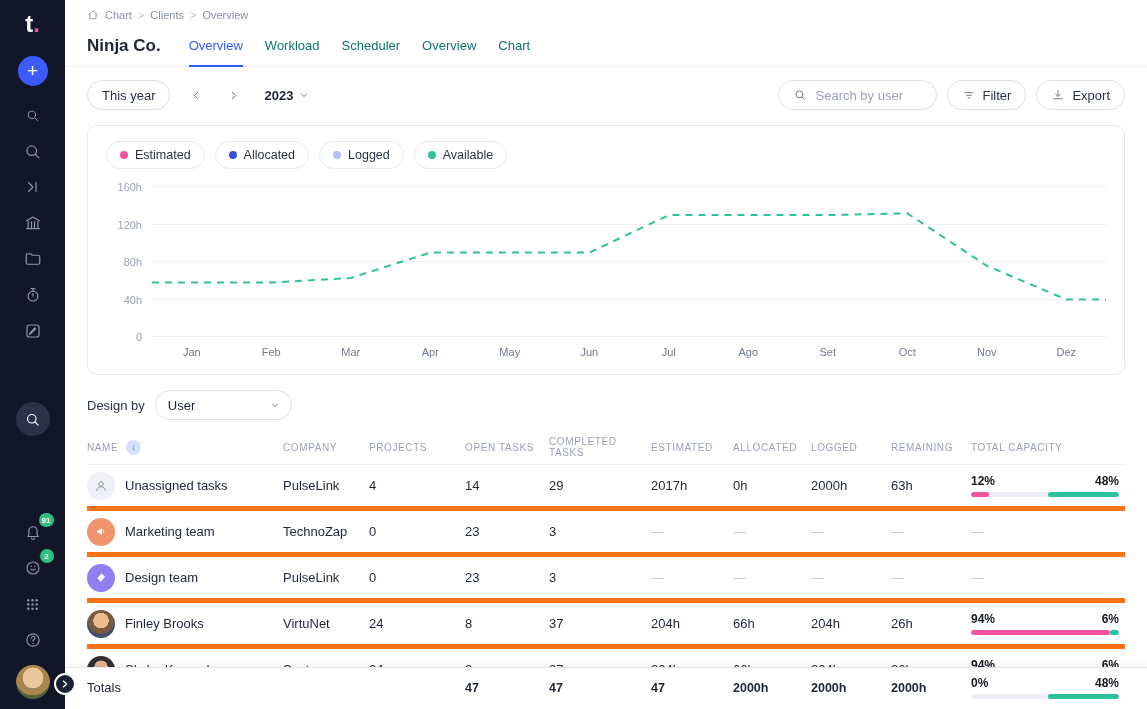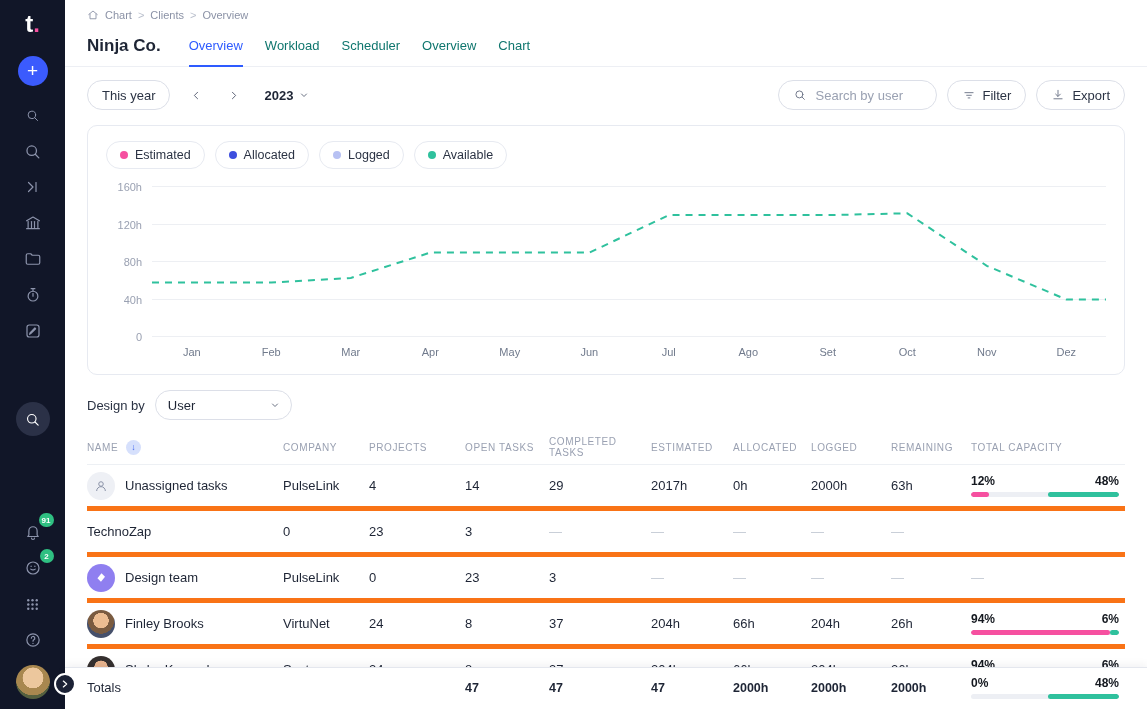--- a/index.html
+++ b/index.html
@@ -548,20 +548,29 @@
               <span>12%</span>
               <span>48%</span>
             </div>
             <div class="cap-track">
               <div class="cap-left" style="width: 12%; background: rgb(246, 80, 160);"></div>
               <div class="cap-right" style="width: 48%; background: rgb(47, 193, 157);"></div>
             </div>
           </div>
         </div>
         <div class="t-grid trow">
+          <div class="name-cell">
+            <div class="avatar av-marketing" style="background: rgb(239, 148, 108);">
+              <svg viewBox="0 0 24 24" width="13" height="13">
+                <path d="M4 10v4l3 .6 6 3.9V5.5l-6 4z" fill="#fff"></path>
+                <path d="M15.5 9.5a3.5 3.5 0 0 1 0 5" stroke="#fff" stroke-width="1.6" fill="none" stroke-linecap="round"></path>
+              </svg>
+            </div>
+            <span>Marketing team</span>
+          </div>
           <div class="cell">TechnoZap</div>
           <div class="cell">0</div>
           <div class="cell">23</div>
           <div class="cell">3</div>
           <div class="cell dash">—</div>
           <div class="cell dash">—</div>
           <div class="cell dash">—</div>
           <div class="cell dash">—</div>
           <div class="cap-cell dash">—</div>
         </div>

